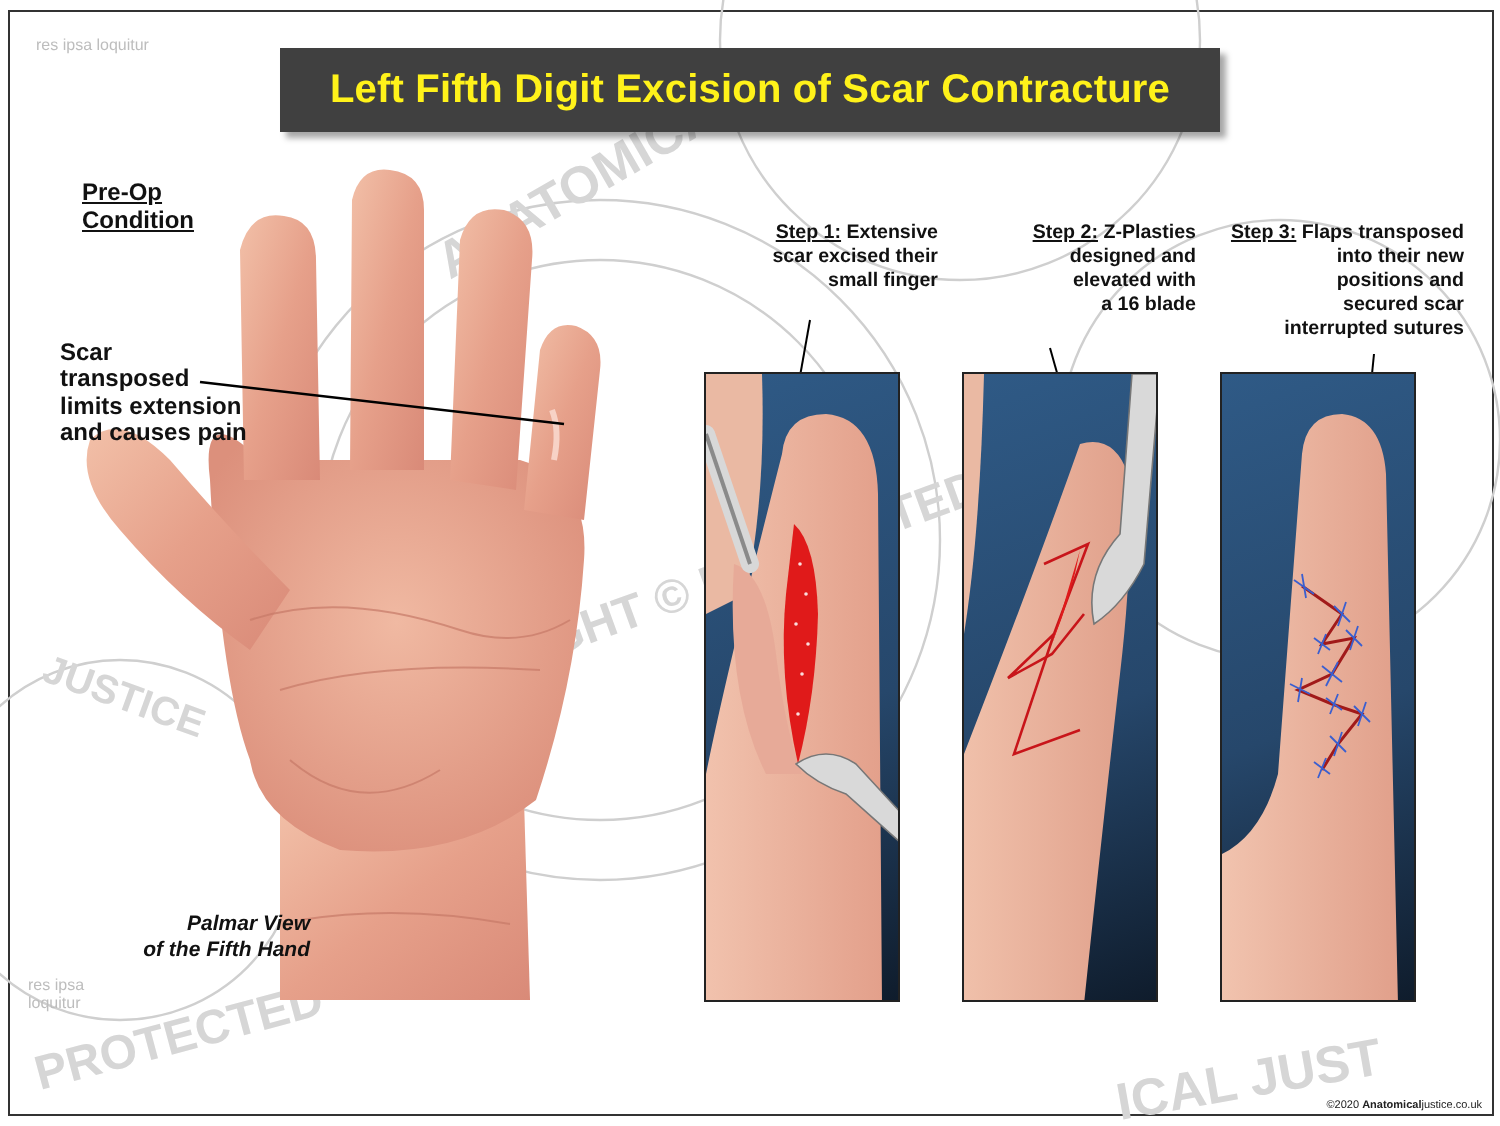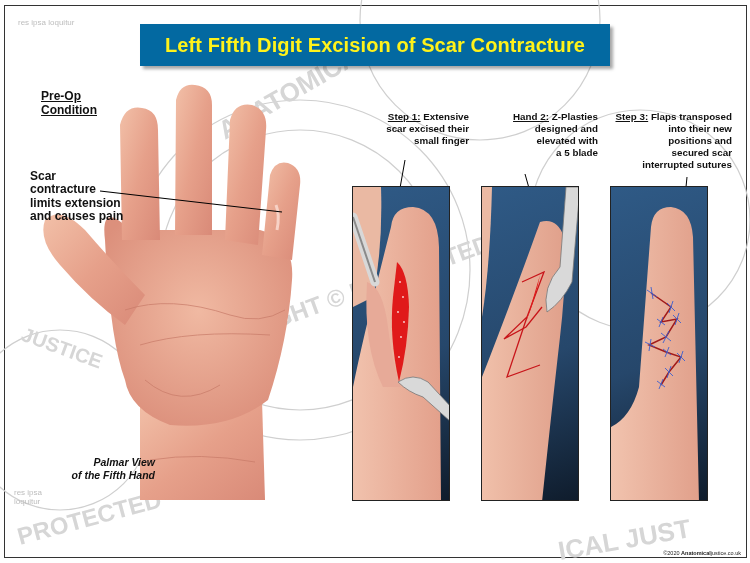--- a/index.html
+++ b/index.html
@@ -5,21 +5,21 @@
   * { box-sizing: border-box; margin: 0; padding: 0; }
   html, body { width: 750px; height: 563px; background: #ffffff; overflow: hidden; }
   body { position: relative; font-family: "Liberation Sans", sans-serif; color: #111; }
 
   .frame { position: absolute; left: 4px; top: 5px; width: 743px; height: 553px; border: 1.5px solid #333; background: #fff; }
 
   .watermark { position: absolute; inset: 0; pointer-events: none; }
 
   .title-bar {
     position: absolute; left: 140px; top: 24px; width: 470px; height: 42px;
-    background: #0369a1; box-shadow: 3px 3px 3px rgba(0,0,0,0.35);
+    background: #404040; box-shadow: 3px 3px 3px rgba(0,0,0,0.35);
     display: flex; align-items: center; justify-content: center;
   }
   .title-bar span { color: #fff21a; font-weight: bold; font-size: 20px; letter-spacing: 0.1px; }
 
   .label { position: absolute; font-weight: bold; font-size: 10.5px; line-height: 13px; color: #111; }
   .preop { left: 41px; top: 89px; font-size: 12px; line-height: 14px; text-decoration: underline; }
   .scar-label { left: 30px; top: 170px; font-size: 12px; line-height: 13.3px; }
   .palmar { left: 55px; top: 456px; font-style: italic; text-align: right; font-size: 10.5px; line-height: 13px; width: 100px; }
   .step { text-align: right; font-size: 9.8px; line-height: 12px; width: 128px; }
   .step u { text-decoration: underline; }
@@ -109,21 +109,21 @@
   </svg>
 </div>
 
 <div class="label preop">
   <div>Pre-Op</div>
   <div>Condition</div>
 </div>
 
 <div class="label scar-label">
   <div>Scar</div>
-  <div>contracture</div>
+  <div>transposed</div>
   <div>limits extension</div>
   <div>and causes pain</div>
 </div>
 
 <svg style="position:absolute;left:0;top:0;pointer-events:none" width="750" height="563">
   <line x1="100" y1="191" x2="282" y2="212" stroke="#000" stroke-width="1.2"></line>
   <line x1="405" y1="160" x2="384" y2="278" stroke="#000" stroke-width="1"></line>
   <line x1="525" y1="174" x2="555" y2="280" stroke="#000" stroke-width="1"></line>
   <line x1="687" y1="177" x2="675" y2="297" stroke="#000" stroke-width="1"></line>
 </svg>
@@ -132,24 +132,24 @@
   <div>Palmar View</div>
   <div>of the Fifth Hand</div>
 </div>
 
 <div class="label step step1">
   <div><u>Step 1:</u><span> Extensive</span></div>
   <div>scar excised their</div>
   <div>small finger</div>
 </div>
 <div class="label step step2">
-  <div><u>Hand 2:</u><span> Z-Plasties</span></div>
+  <div><u>Step 2:</u><span> Z-Plasties</span></div>
   <div>designed and</div>
   <div>elevated with</div>
-  <div>a 5 blade</div>
+  <div>a 16 blade</div>
 </div>
 <div class="label step step3">
   <div><u>Step 3:</u><span> Flaps transposed</span></div>
   <div>into their new</div>
   <div>positions and</div>
   <div>secured scar</div>
   <div>interrupted sutures</div>
 </div>
 
 <div class="panel p1">

